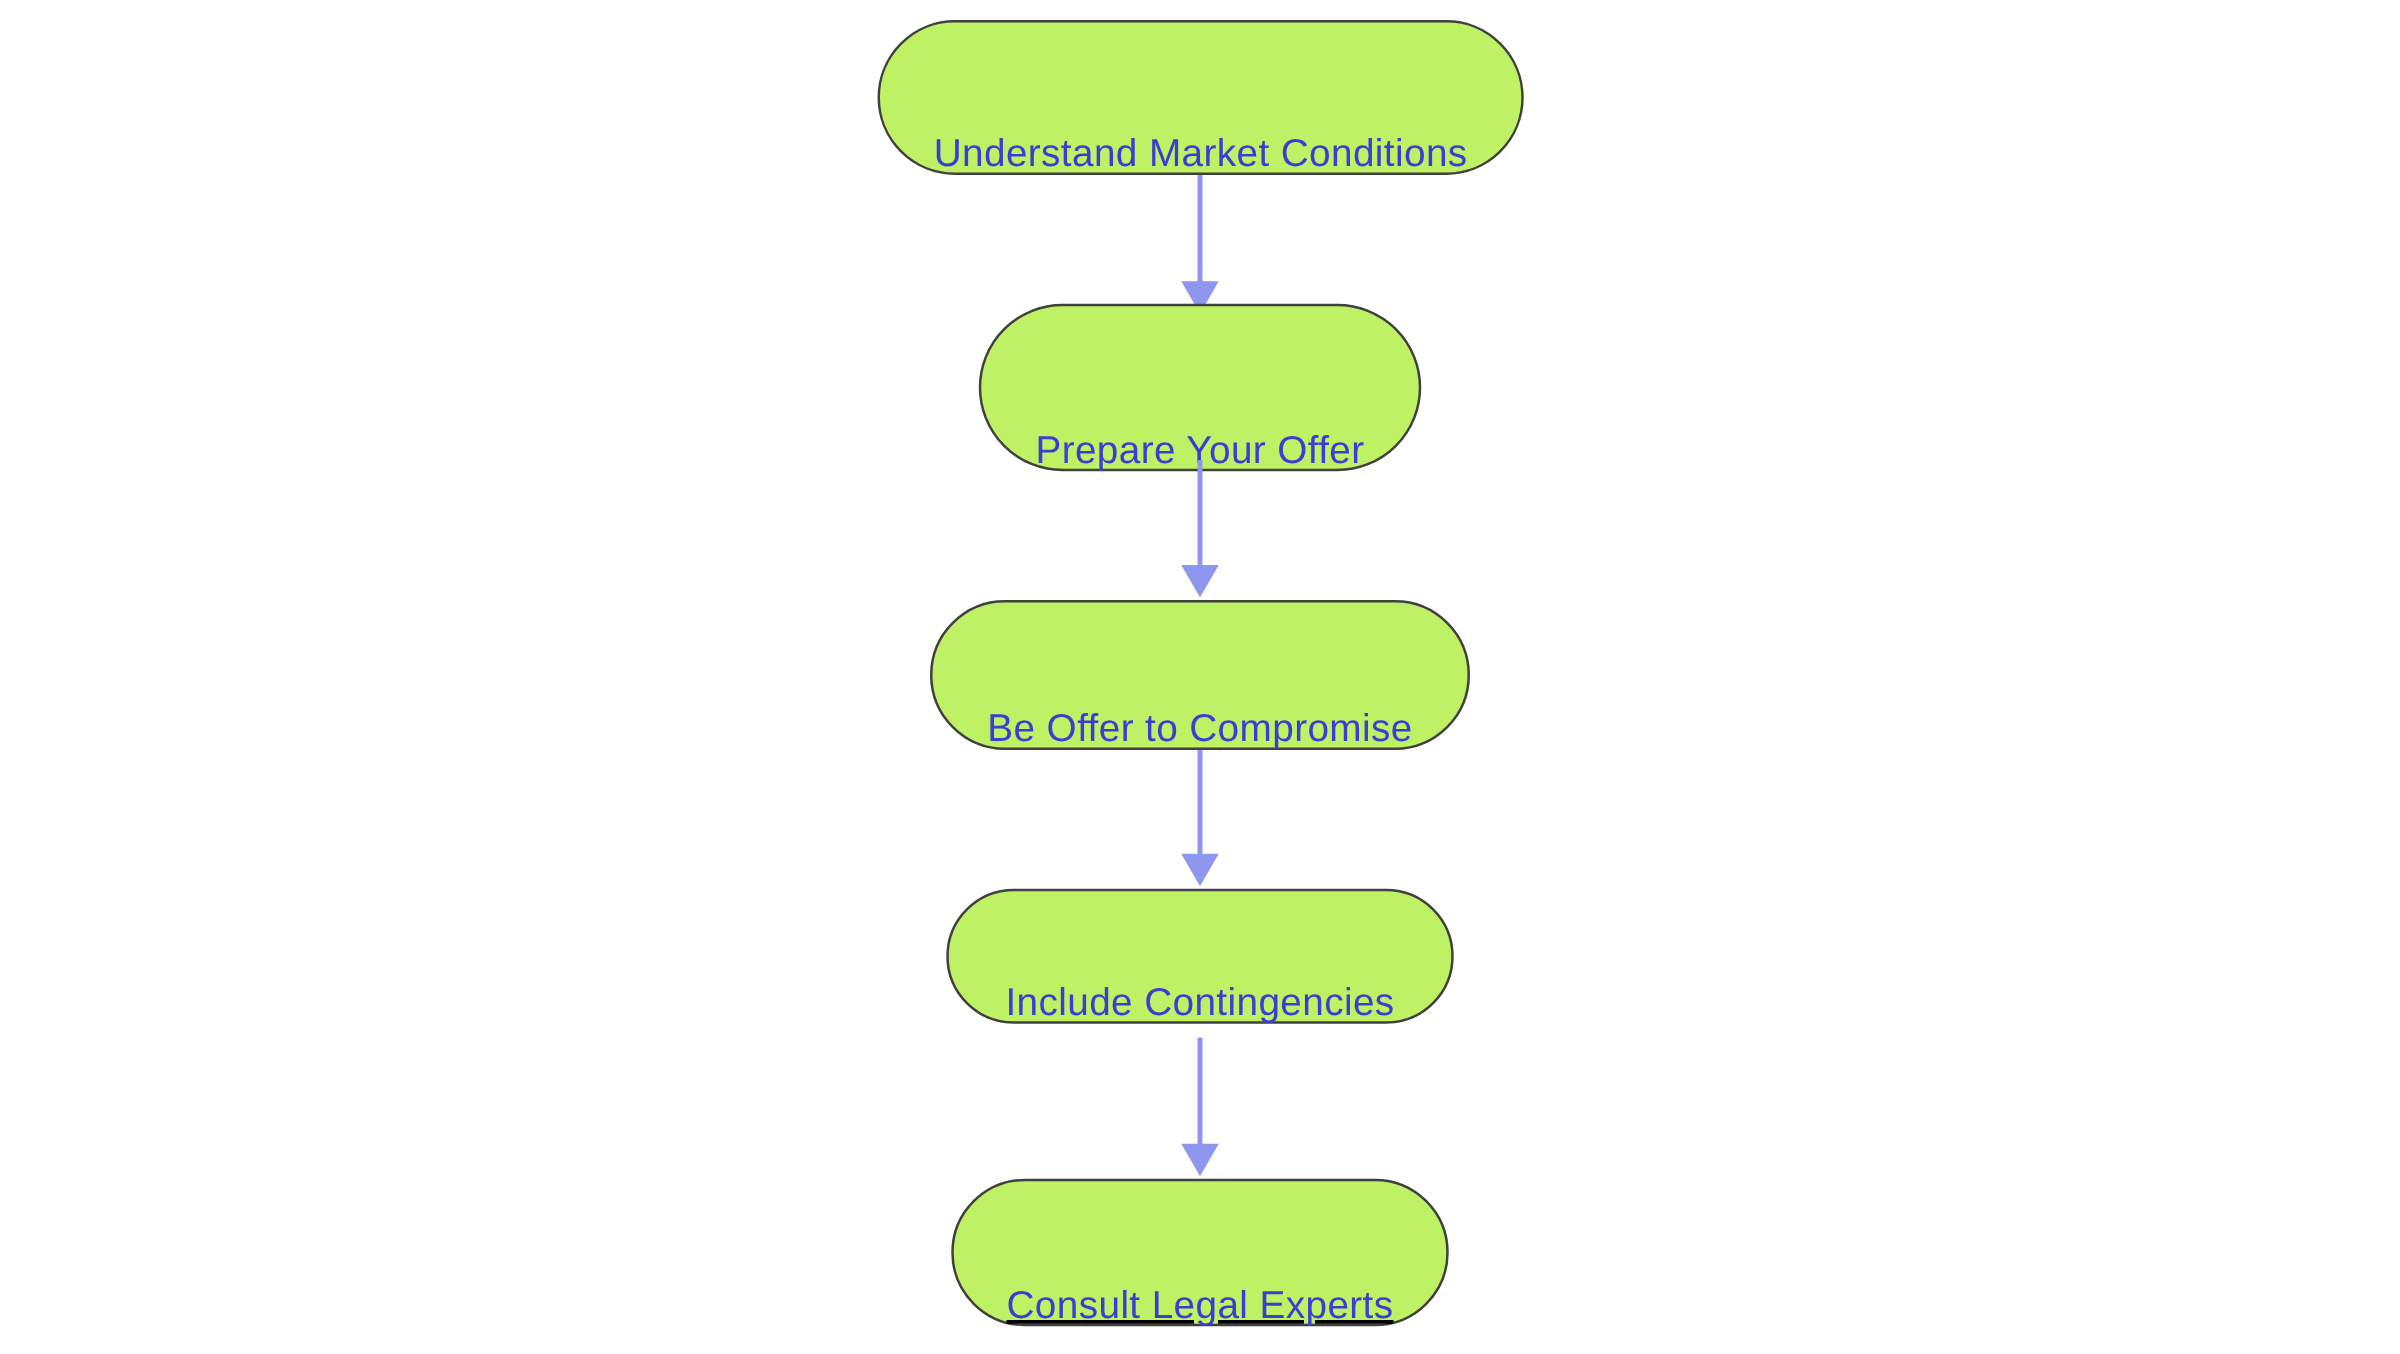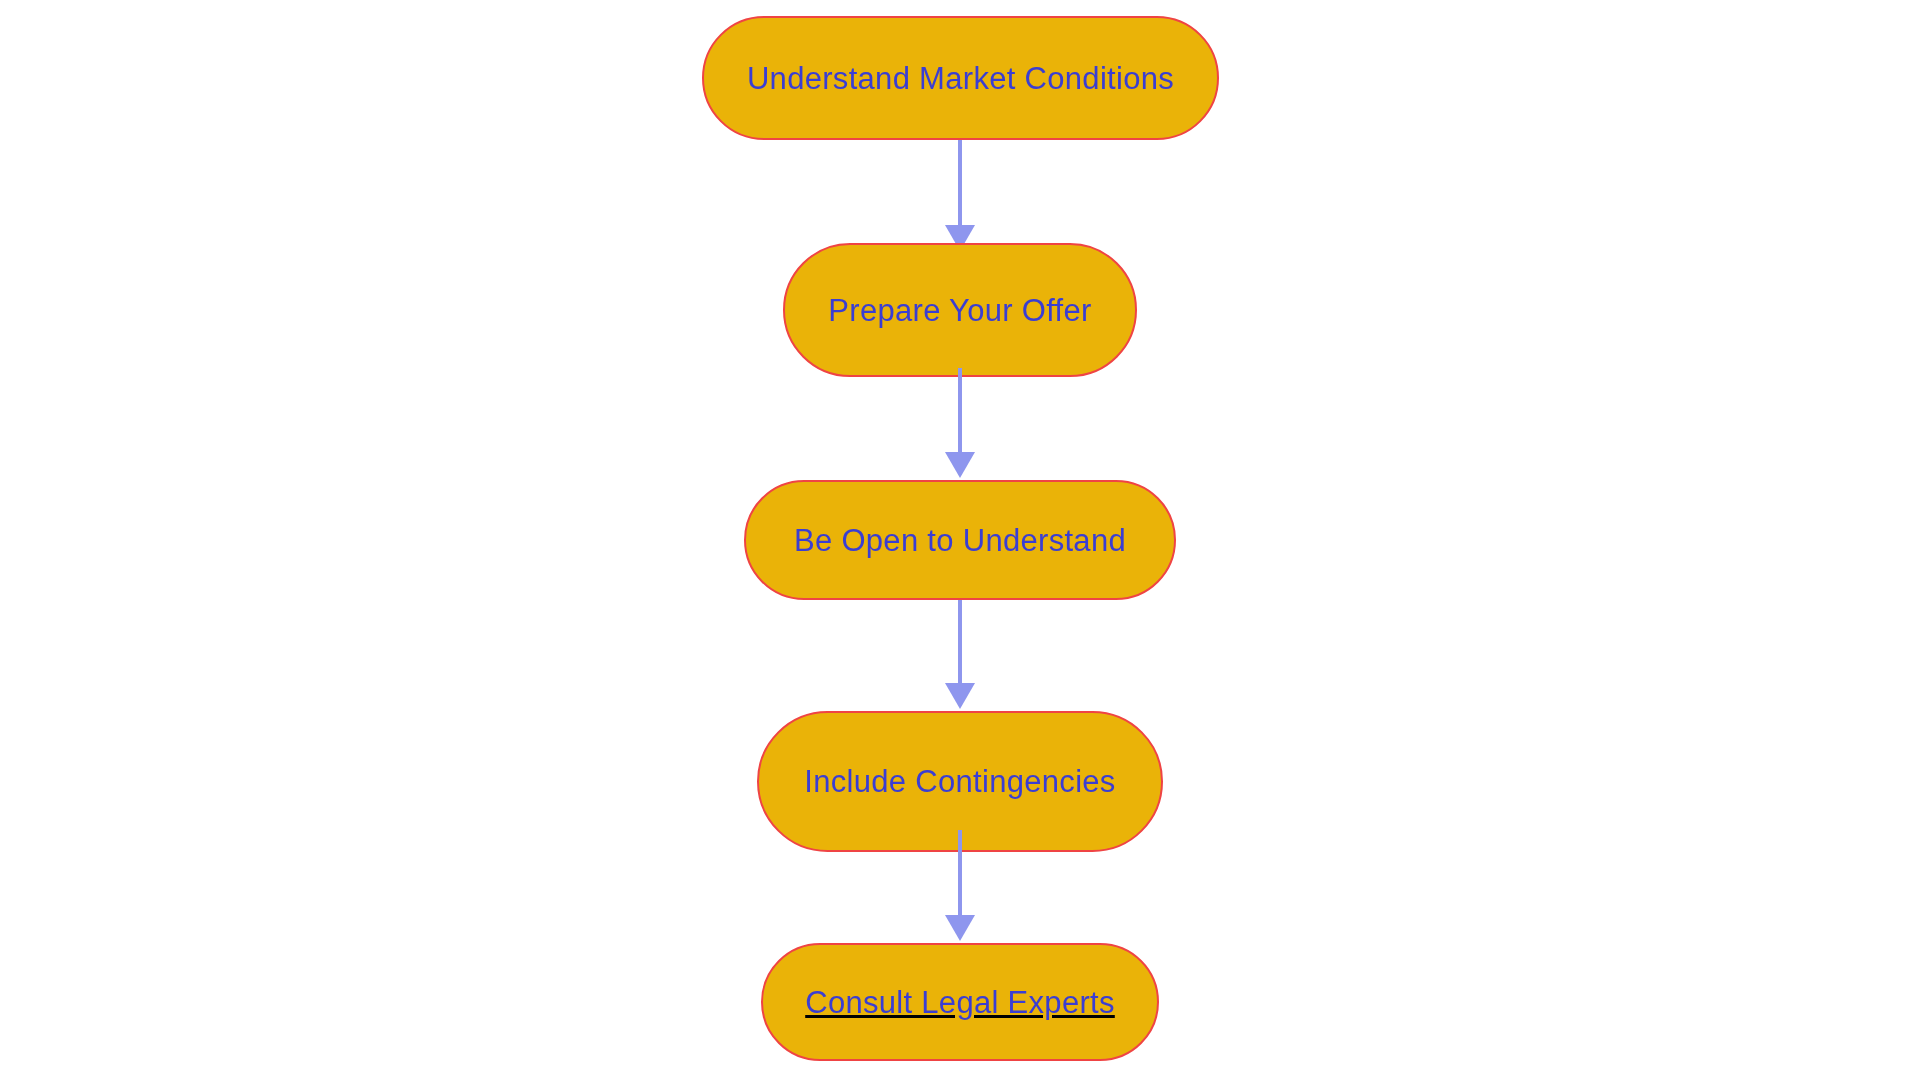--- a/index.html
+++ b/index.html
@@ -13,42 +13,42 @@
   .canvas {
     position: relative;
     width: 1920px;
     height: 1083px;
     background: #ffffff;
     overflow: hidden;
   }
   .flow-node {
     position: absolute;
     box-sizing: border-box;
-    background: #eab308;
-    border: 2px solid #ef4444;
+    background: #bef264;
+    border: 2px solid #404040;
     border-radius: 999px;
     display: flex;
-    align-items: center;
+    align-items: flex-end;
     justify-content: center;
     text-align: center;
   }
   .flow-node .node-label {
     color: #3a3ed3;
     font-size: 31px;
     font-weight: 400;
     letter-spacing: 0.3px;
     line-height: 1;
     white-space: nowrap;
     padding: 0 20px;
   }
   
   .n1 { left: 702px; top: 16px;  width: 517px; height: 124px; }
   .n2 { left: 783px; top: 243px; width: 354px; height: 134px; }
   .n3 { left: 744px; top: 480px; width: 432px; height: 120px; }
-  .n4 { left: 757px; top: 711px; width: 406px; height: 141px; }
+  .n4 { left: 757px; top: 711px; width: 406px; height: 108px; }
   .n5 { left: 761px; top: 943px; width: 398px; height: 118px; text-decoration: underline; }
 
   
   .flow-arrow {
     position: absolute;
     left: 958px;
     width: 4px;
     background: #8e96ee;
   }
   .flow-arrow::after {
@@ -79,21 +79,21 @@
 
   <div class="flow-arrow a1"></div>
 
   <div class="flow-node n2">
     <span class="node-label">Prepare Your Offer</span>
   </div>
 
   <div class="flow-arrow a2"></div>
 
   <div class="flow-node n3">
-    <span class="node-label">Be Open to Understand</span>
+    <span class="node-label">Be Offer to Compromise</span>
   </div>
 
   <div class="flow-arrow a3"></div>
 
   <div class="flow-node n4">
     <span class="node-label">Include Contingencies</span>
   </div>
 
   <div class="flow-arrow a4"></div>
 

